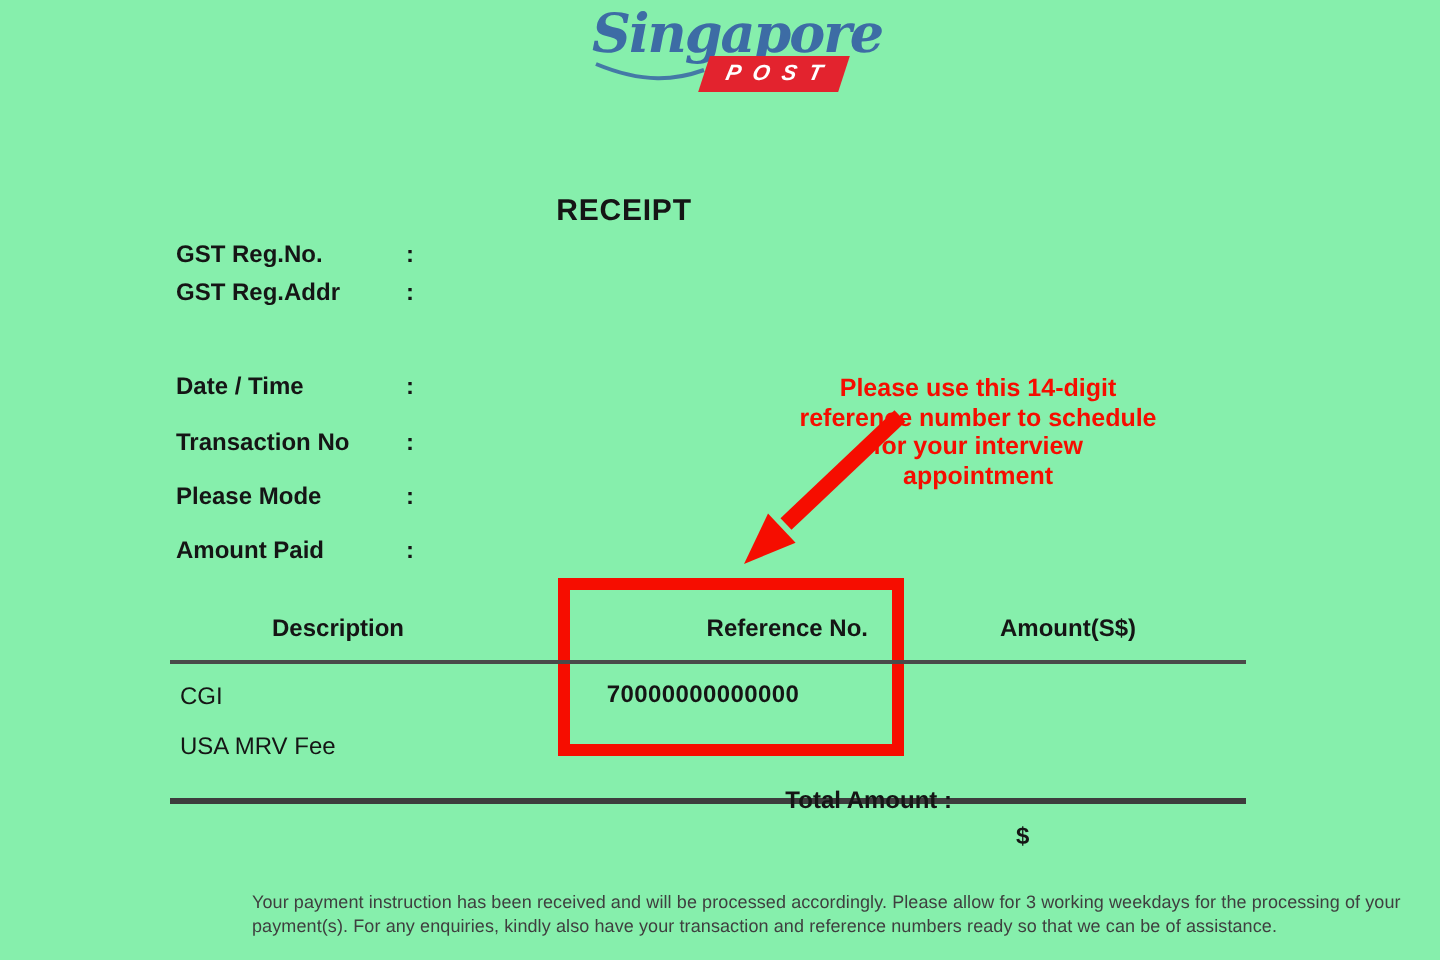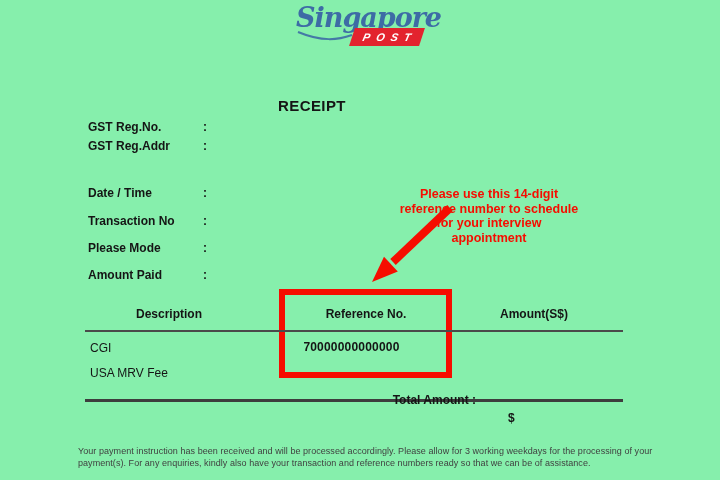--- a/index.html
+++ b/index.html
@@ -49,21 +49,21 @@
 
   
   .highlight-box {
     position:absolute; left:279px; top:289px; width:173px; height:89px;
     border:6px solid var(--accent-red); background:transparent;
   }
 
   
   .th { font-weight:bold; font-size:12px; position:absolute; top:307px; }
   .th-desc { left:88px;padding-left:48px; }
-  .th-ref  { left:280px; width:172px; text-align:center; }
+  .th-ref  { left:262px; width:172px; text-align:right; }
   .th-amt  { left:500px; width:120px; text-align:left; }
   .rule { position:absolute; left:85px; width:538px; background:#4a4a4a; }
   .rule-header { top:330px; height:2px; }
   .rule-total  { top:399px; height:3px; background:#3d3d3d; }
 
   .cell-desc { position:absolute; left:90px; font-size:12px; }
   .row0-desc { top:341px; }
   .row1-desc { top:366px; }
   .cell-ref {
     position:absolute; left:280px; width:143px; text-align:center;
@@ -74,21 +74,21 @@
     position:absolute; left:356px; top:393px; width:120px; text-align:right;
     font-size:12px; font-weight:bold;
   }
   .total-value { position:absolute; left:508px; top:411px; font-size:12px; font-weight:bold; }
 
   
   .footer {
     position:absolute; left:78px; top:446px; width:575px;
     font-size:9px; line-height:11.5px; color:#3f3f3f; letter-spacing:0.05px;
   }
-  .footer div { white-space:nowrap; }
+  .footer div { white-space:nowrap;margin-left:48px; }
 </style>
 </head>
 <body>
 
 <div class="page">
 
   <div class="logo">
     <svg class="logo-flourish" width="136" height="46" viewBox="0 0 136 46">
       <path d="M4,30 C 28,40 44,38 58,33" stroke="#3D6CA5" stroke-width="2" fill="none" opacity="0.9"></path>
     </svg>

